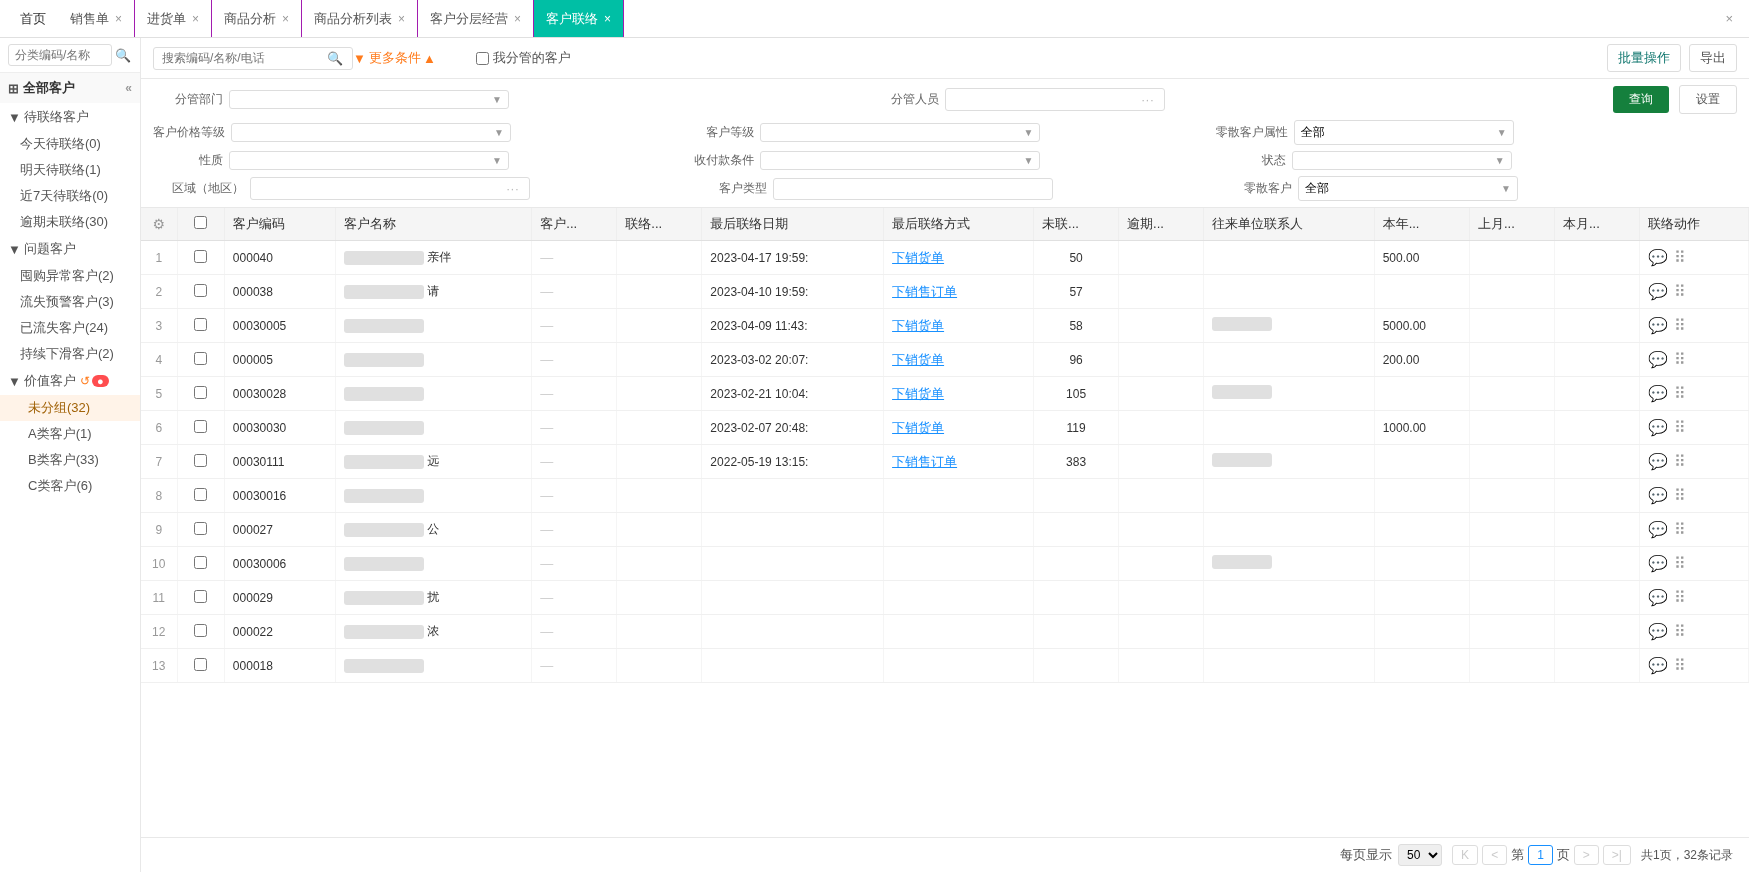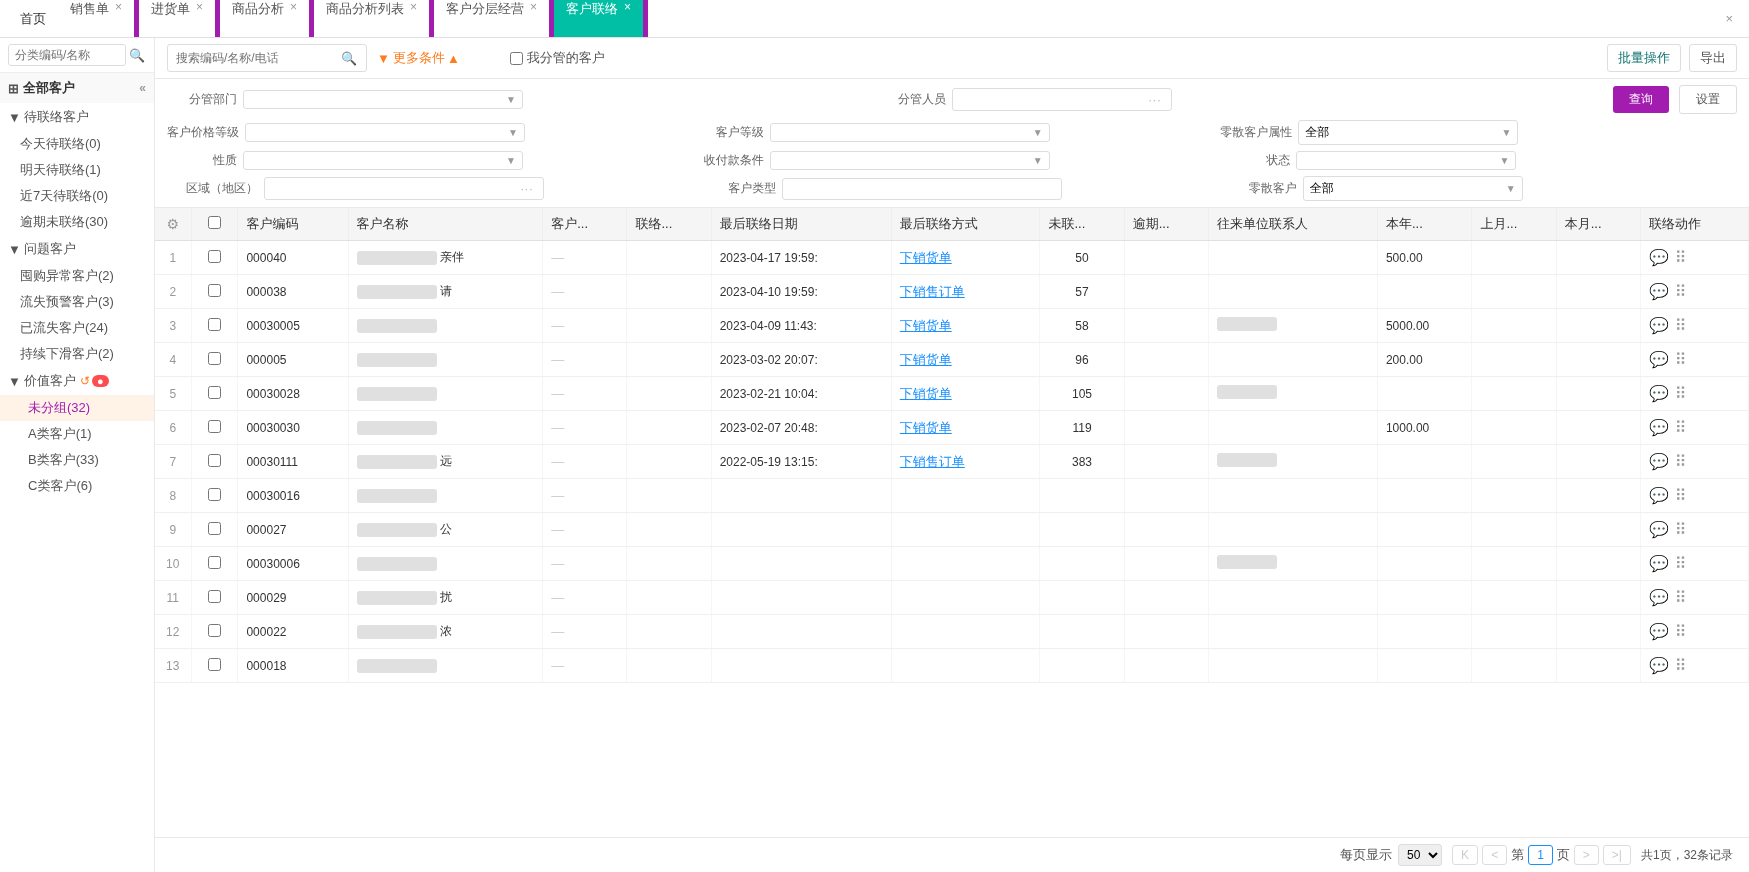--- a/index.html
+++ b/index.html
@@ -9,43 +9,43 @@
     .top-nav {
       display: flex; align-items: center; background: #fff;
       border-bottom: 1px solid #e0e0e0; height: 38px; padding: 0 8px;
       overflow: hidden;
     }
     .nav-home {
       color: #333; padding: 0 12px; font-size: 13px; cursor: pointer;
       white-space: nowrap;
     }
     .nav-tab {
-      display: flex; padding: 0 12px; height: 38px;
-      border-right: 5px solid #a21caf; cursor: pointer; color: #555;
+      display: flex; align-items: center; padding: 0 12px; height: 38px;
+      border-right: 1px solid #a21caf; cursor: pointer; color: #555;
       white-space: nowrap; position: relative;
     }
     .nav-tab .close-x {
       margin-left: 6px; color: #999; font-size: 12px;
     }
     .nav-tab.active {
       background: #00bfa5; color: #fff;
     }
     .nav-tab.active .close-x { color: #fff; }
     .nav-close-all {
       margin-left: auto; color: #999; cursor: pointer; padding: 0 8px;
     }
 
     
     .main-layout {
       display: flex; height: calc(872px - 38px);
     }
 
     
     .sidebar {
-      width: 155px; background: #fff; border-right: 1px solid #e8e8e8;
+      width: 141px; background: #fff; border-right: 1px solid #e8e8e8;
       display: flex; flex-direction: column; overflow-y: auto; flex-shrink: 0;
     }
     .sidebar-search {
       display: flex; align-items: center; padding: 6px 8px;
       border-bottom: 1px solid #eee;
     }
     .sidebar-search input {
       border: 1px solid #ddd; border-radius: 3px; padding: 3px 6px;
       font-size: 12px; width: 100%; outline: none;
     }
@@ -64,31 +64,31 @@
     }
     .sidebar-group-title .arrow { color: #555; margin-right: 3px; }
 
     .sidebar-item {
       padding: 4px 8px 4px 20px; color: #555; cursor: pointer; font-size: 12px;
     }
 
     .sidebar-item-sub {
       padding: 4px 8px 4px 28px; color: #555; cursor: pointer; font-size: 12px;
     }
-    .sidebar-item-sub.active { background: #fff3e8; color: #a21caf; }
+    .sidebar-item-sub.active { background: #fff3e8; color: #a16207; }
 
     
     .content-area {
       flex: 1; display: flex; flex-direction: column; overflow: hidden;
     }
 
     
     .filter-bar {
       background: #fff; border-bottom: 1px solid #e8e8e8;
-      padding: 6px 12px; display: flex; gap: 10px;
+      padding: 6px 12px; display: flex; align-items: center; 
     }
     .filter-search-wrap {
       display: flex; align-items: center; border: 1px solid #ddd;
       border-radius: 3px; padding: 3px 8px; width: 200px;
     }
     .filter-search-wrap input { border: none; outline: none; font-size: 12px; width: 100%; }
     .filter-search-wrap .si { color: #999; margin-left: 4px; }
     .filter-more { display: flex; align-items: center; color: #ff7b1c; cursor: pointer; font-size: 12px; }
     .filter-more .fi-icon { margin-right: 3px; }
     .filter-my-customers { display: flex; align-items: center; font-size: 12px; color: #555; padding-left: 40px; }
@@ -111,21 +111,21 @@
     .adv-label { color: #666; font-size: 12px; white-space: nowrap; min-width: 70px; text-align: right; margin-right: 6px; }
     .adv-input { border: 1px solid #ddd; border-radius: 3px; padding: 3px 6px; font-size: 12px; flex: 1; outline: none; }
     .adv-select {
       border: 1px solid #ddd; border-radius: 3px; padding: 3px 6px; font-size: 12px;
       flex: 1; display: flex; align-items: center; justify-content: space-between;
       cursor: pointer; background: #fff;
     }
     .adv-select .arr { color: #999; font-size: 10px; }
     .adv-select-text { color: #bbb; font-size: 12px; }
     .adv-dots { color: #bbb; margin: 0 4px; cursor: pointer; }
-    .btn-query { background: #a21caf; color: #fff; border: none; border-radius: 3px; padding: 5px 16px; cursor: pointer; font-size: 12px; margin-left: 28px; }
+    .btn-query { background: #15803d; color: #fff; border: none; border-radius: 3px; padding: 5px 16px; cursor: pointer; font-size: 12px; margin-left: 28px; }
     .btn-reset { background: #fff; color: #555; border: 1px solid #ddd; border-radius: 3px; padding: 5px 16px; cursor: pointer; font-size: 12px; }
 
     
     .table-wrap {
       flex: 1; overflow: auto; background: #fff;
     }
     table {
       width: 100%; border-collapse: collapse; min-width: 1400px;
     }
     thead tr {

